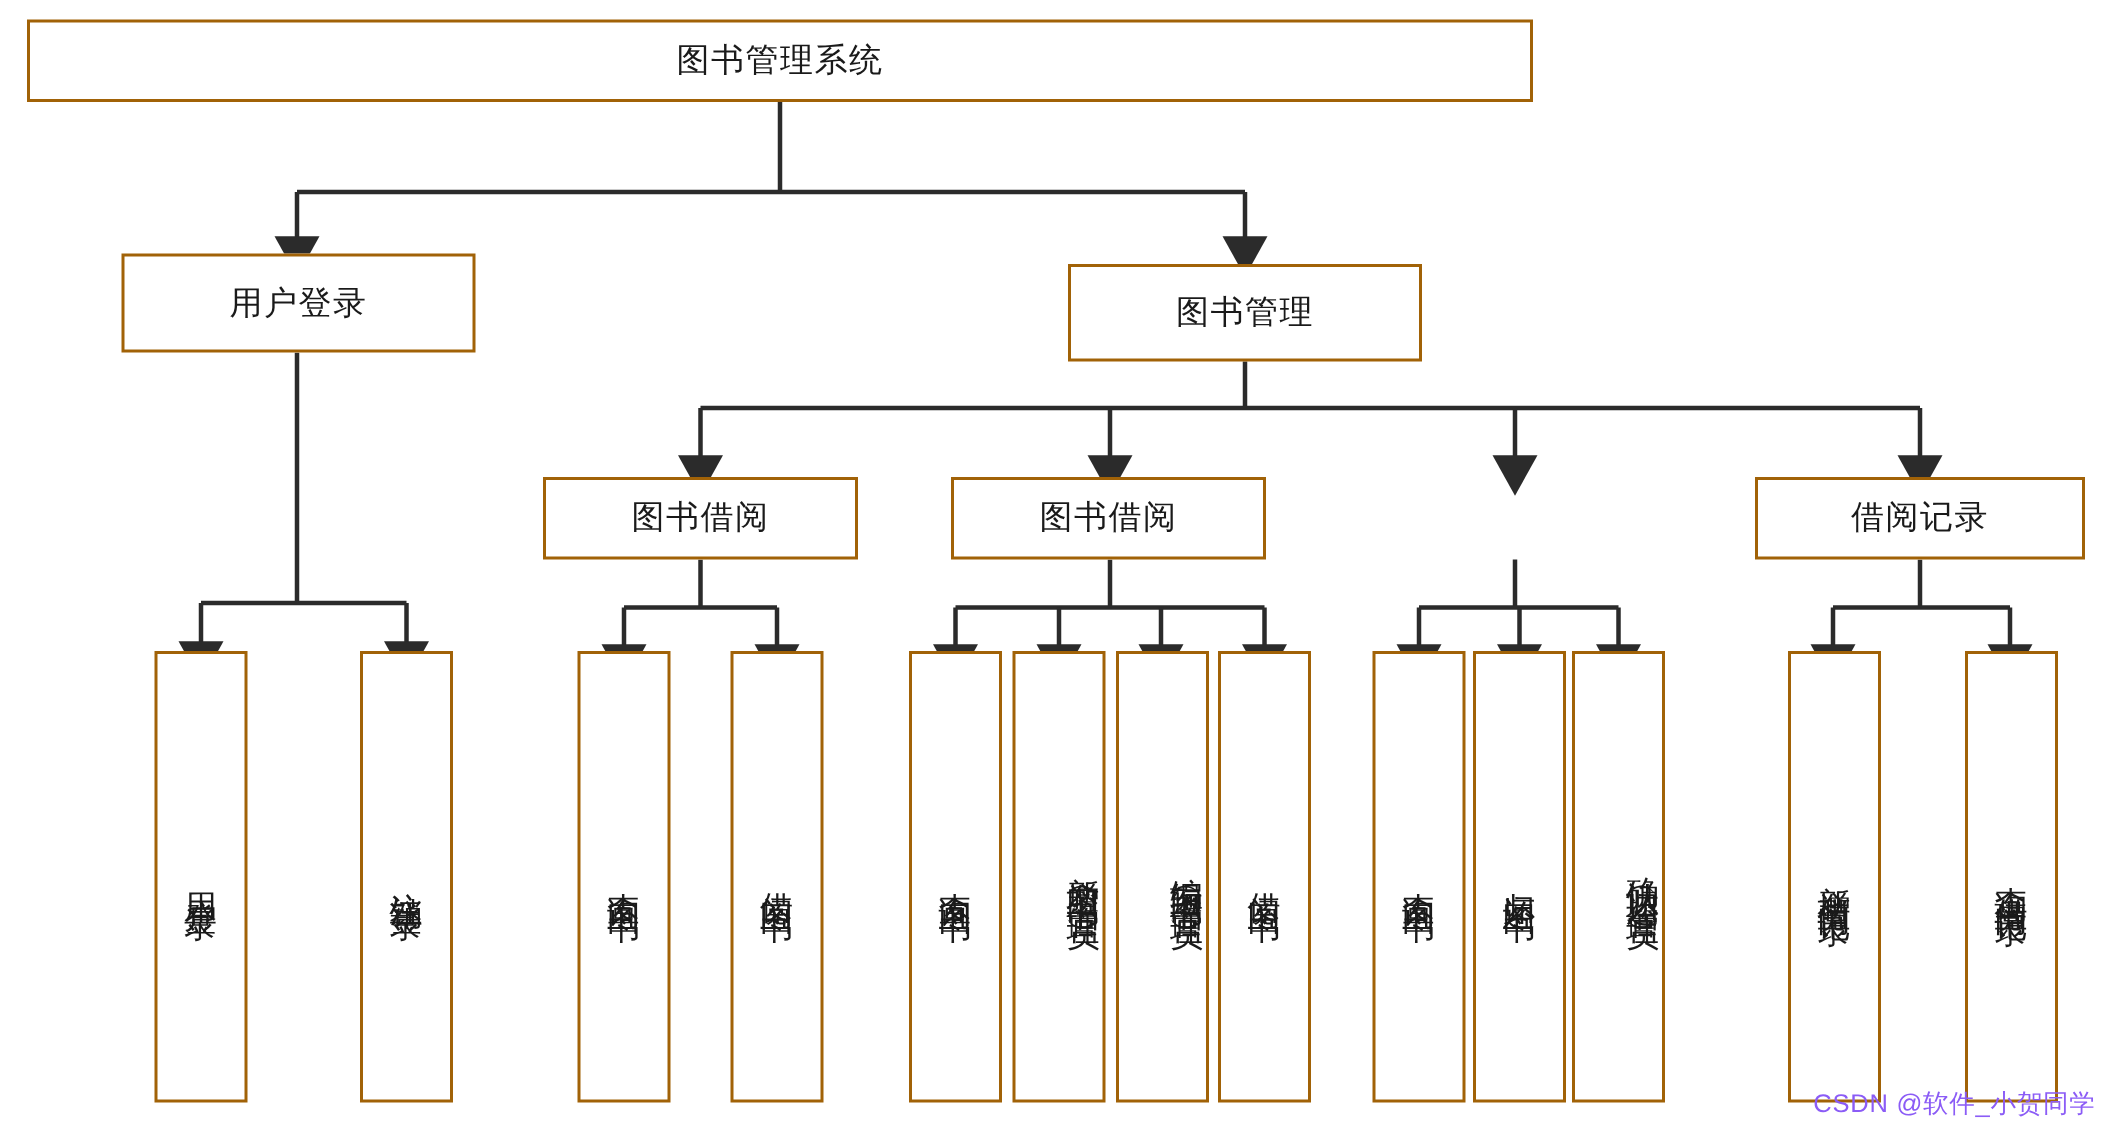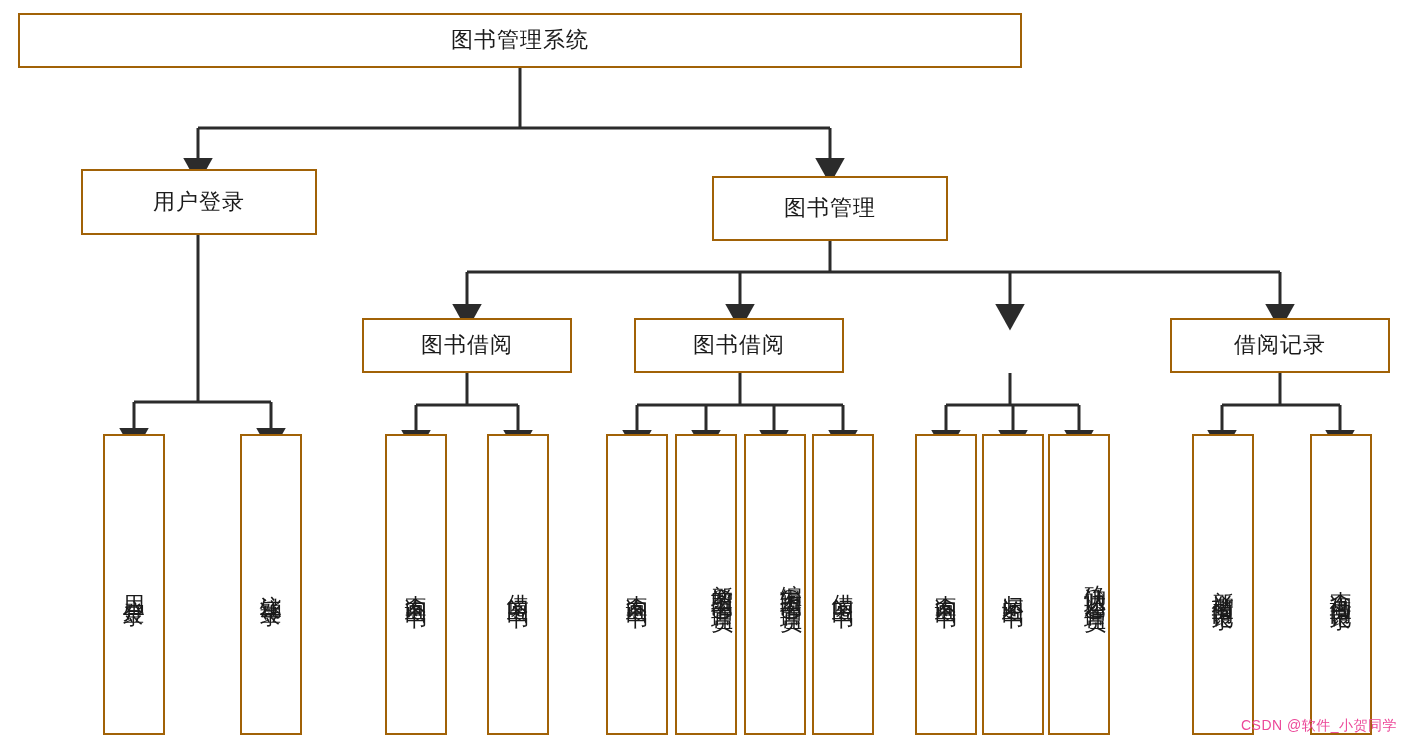--- a/index.html
+++ b/index.html
@@ -61,23 +61,23 @@
     stroke: #2b2b2b;
     stroke-width: 3;
     fill: none;
   }
   .arrowhead {
     fill: #2b2b2b;
   }
   #watermark {
     position: absolute;
     right: 8px;
-    bottom: 12px;
-    font-size: 14px;
-    color: #ec4899;
+    bottom: 0;
+    font-size: 17px;
+    color: #8b5cf6;
     letter-spacing: 0.5px;
     white-space: nowrap;
   }
 </style>
 </head>
 <body>
 
 <div id="canvas">
 
   <svg id="wires" viewBox="0 0 1405 747">

